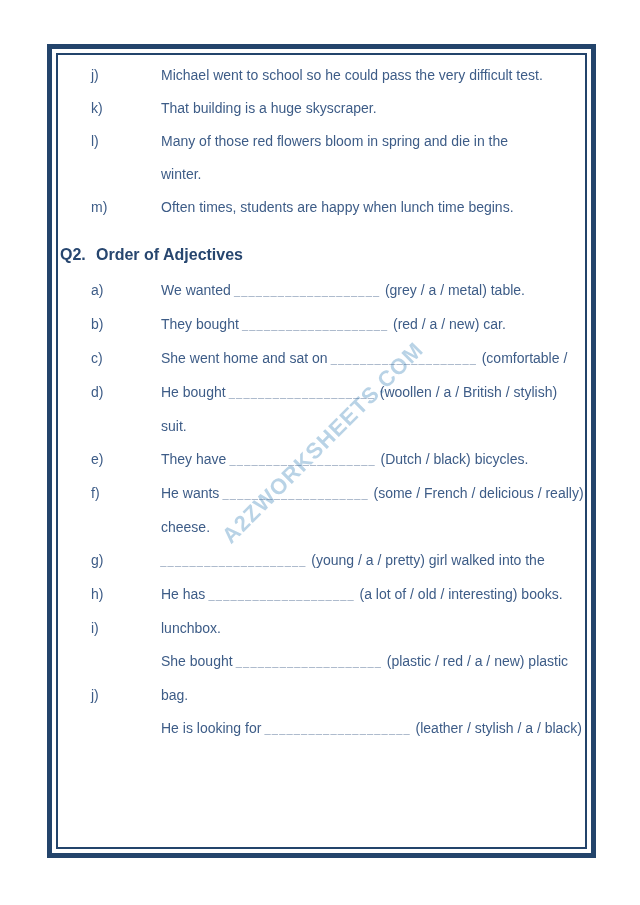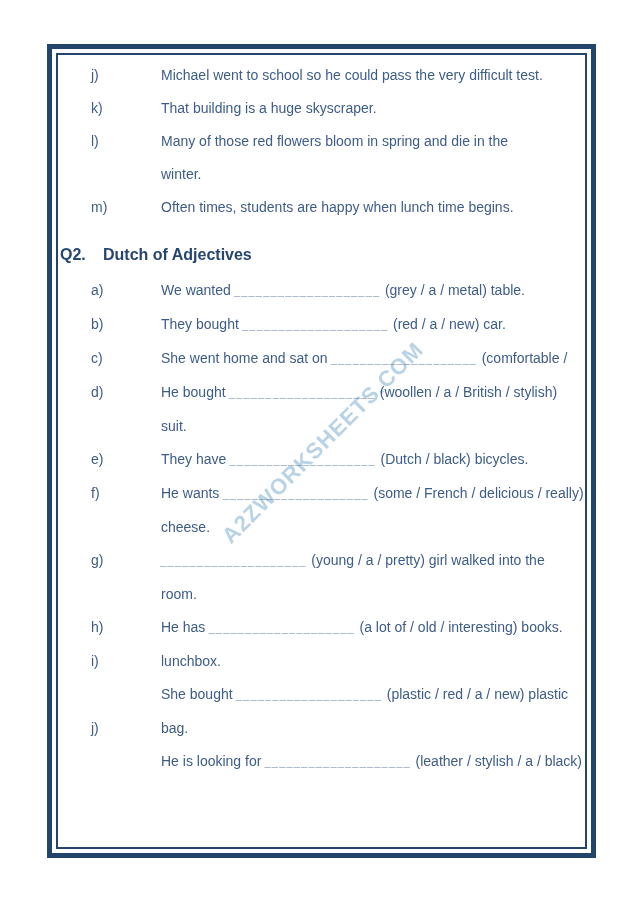--- a/index.html
+++ b/index.html
@@ -23,21 +23,21 @@
     position:absolute;inset:0;padding:4px 0 0 33px;
     font-size:14px;line-height:33px;
   }
   .item{display:flex;}
   .lbl{flex:0 0 46px;width:46px;}
   .txt{flex:1 1 auto;min-width:0;margin-left:24px;}
   .line{margin:0;white-space:nowrap;}
   .line:empty{display:none;}
   .blank{font-size:11px;letter-spacing:1.2px;font-style:italic;}
   .heading{display:flex;margin:14px 0 3px -33px;padding-left:2px;
-    font-weight:700;font-size:16px;color:#27466f;gap:7px;}
+    font-weight:700;font-size:16px;color:#27466f;}
   .qnum{flex:0 0 36px;width:36px;}
 </style>
 </head>
 <body>
 
 <div class="page">
 
   <div class="watermark">A2ZWORKSHEETS.COM</div>
 
   <div class="frame">
@@ -65,21 +65,21 @@
         </div>
         <div class="item">
           <span class="lbl">m)</span>
           <div class="txt">
             <p class="line">Often times, students are happy when lunch time begins.</p>
           </div>
         </div>
 
         <div class="heading">
           <span class="qnum">Q2.</span>
-          <span>Dutch of Adjectives</span>
+          <span>Order of Adjectives</span>
         </div>
 
         <div class="item">
           <span class="lbl">a)</span>
           <div class="txt">
             <p class="line"><span>We wanted </span><span class="blank">____________________</span><span> (grey / a / metal) table.</span></p>
 
           </div>
         </div>
         <div class="item">
@@ -113,21 +113,20 @@
           <span class="lbl">f)</span>
           <div class="txt">
             <p class="line"><span>He wants </span><span class="blank">____________________</span><span> (some / French / delicious / really)</span></p>
             <p class="line">cheese.</p>
           </div>
         </div>
         <div class="item">
           <span class="lbl">g)</span>
           <div class="txt">
             <p class="line"><span></span><span class="blank">____________________</span><span> (young / a / pretty) girl walked into the</span></p>
-            <p class="line">room.</p>
           </div>
         </div>
         <div class="item">
           <span class="lbl">h)</span>
           <div class="txt">
             <p class="line"><span>He has </span><span class="blank">____________________</span><span> (a lot of / old / interesting) books.</span></p>
 
           </div>
         </div>
         <div class="item">

